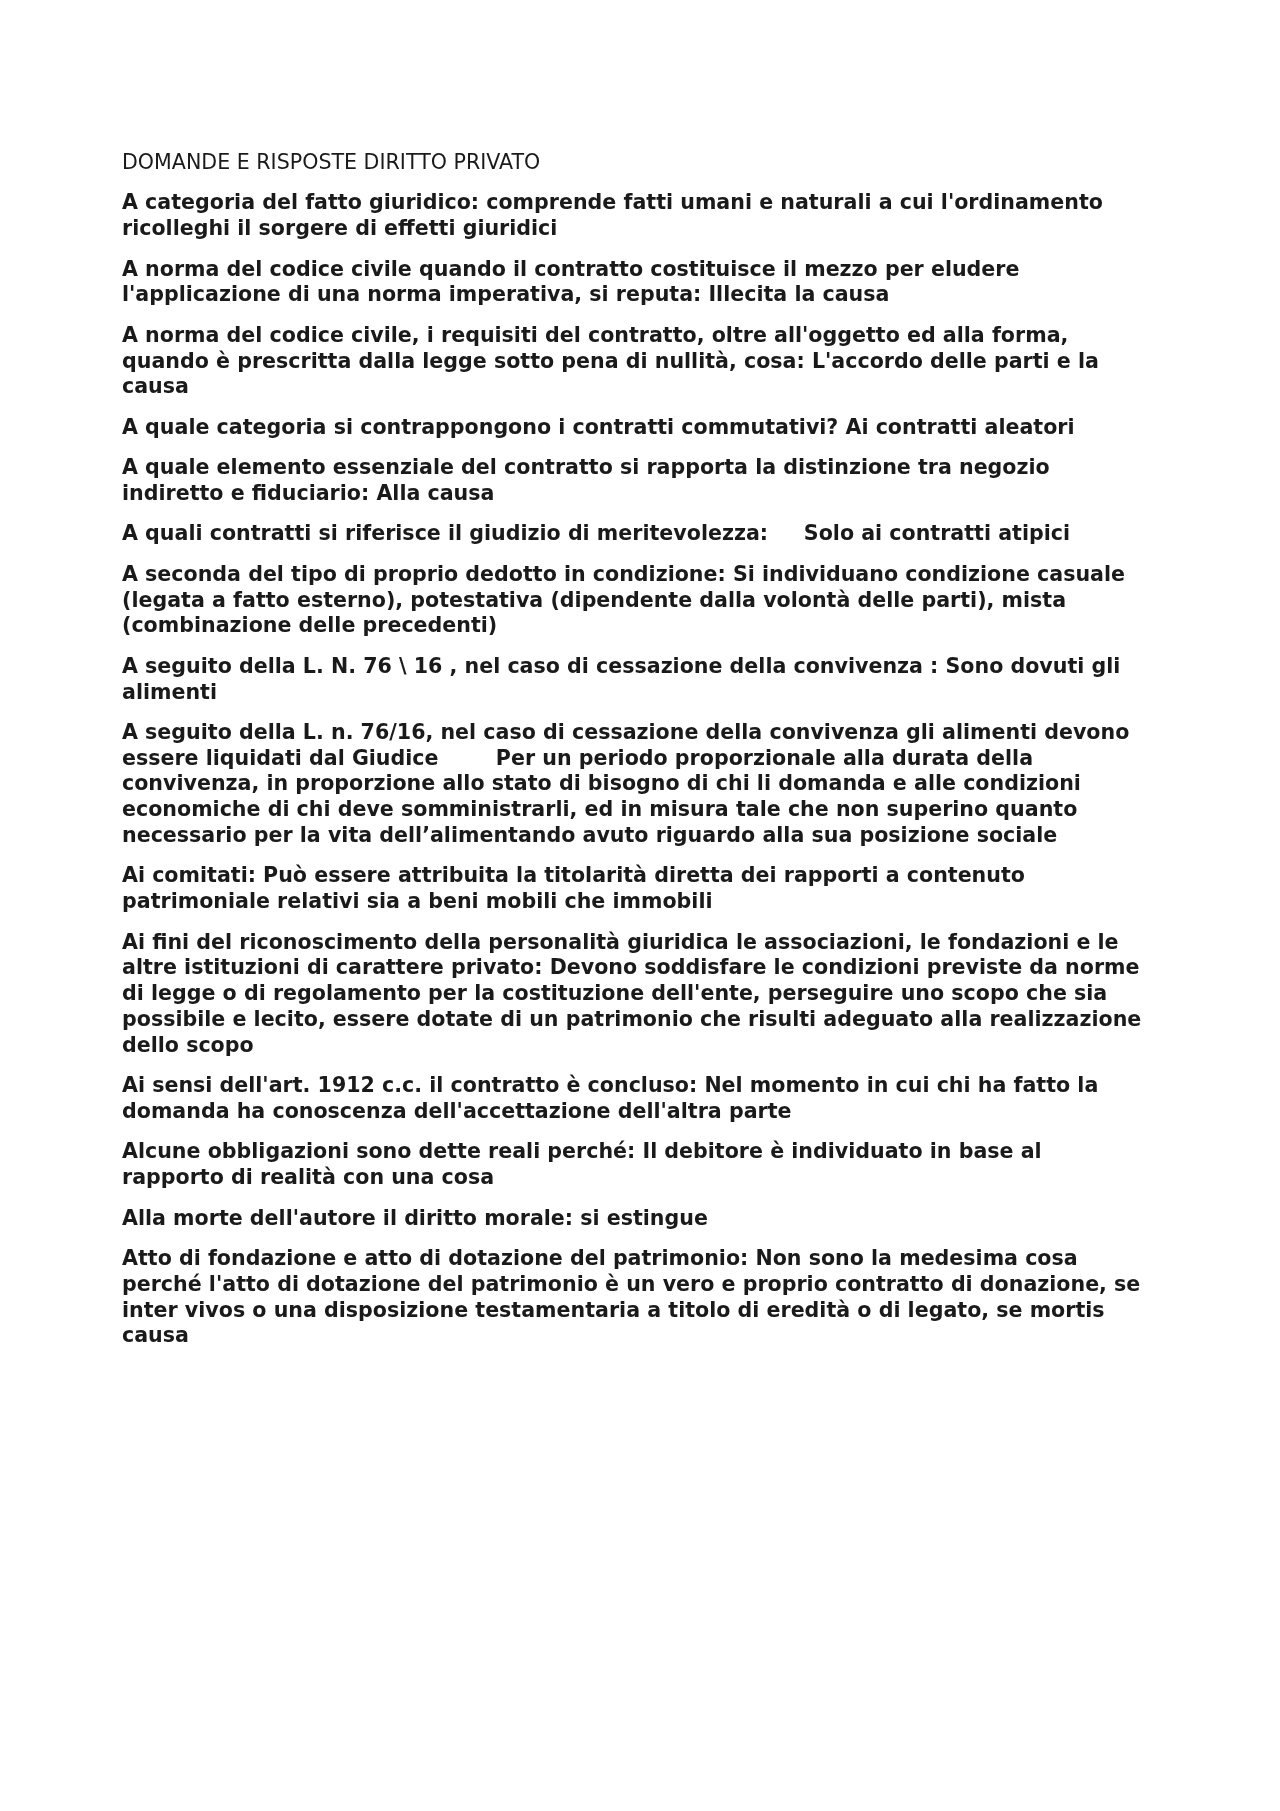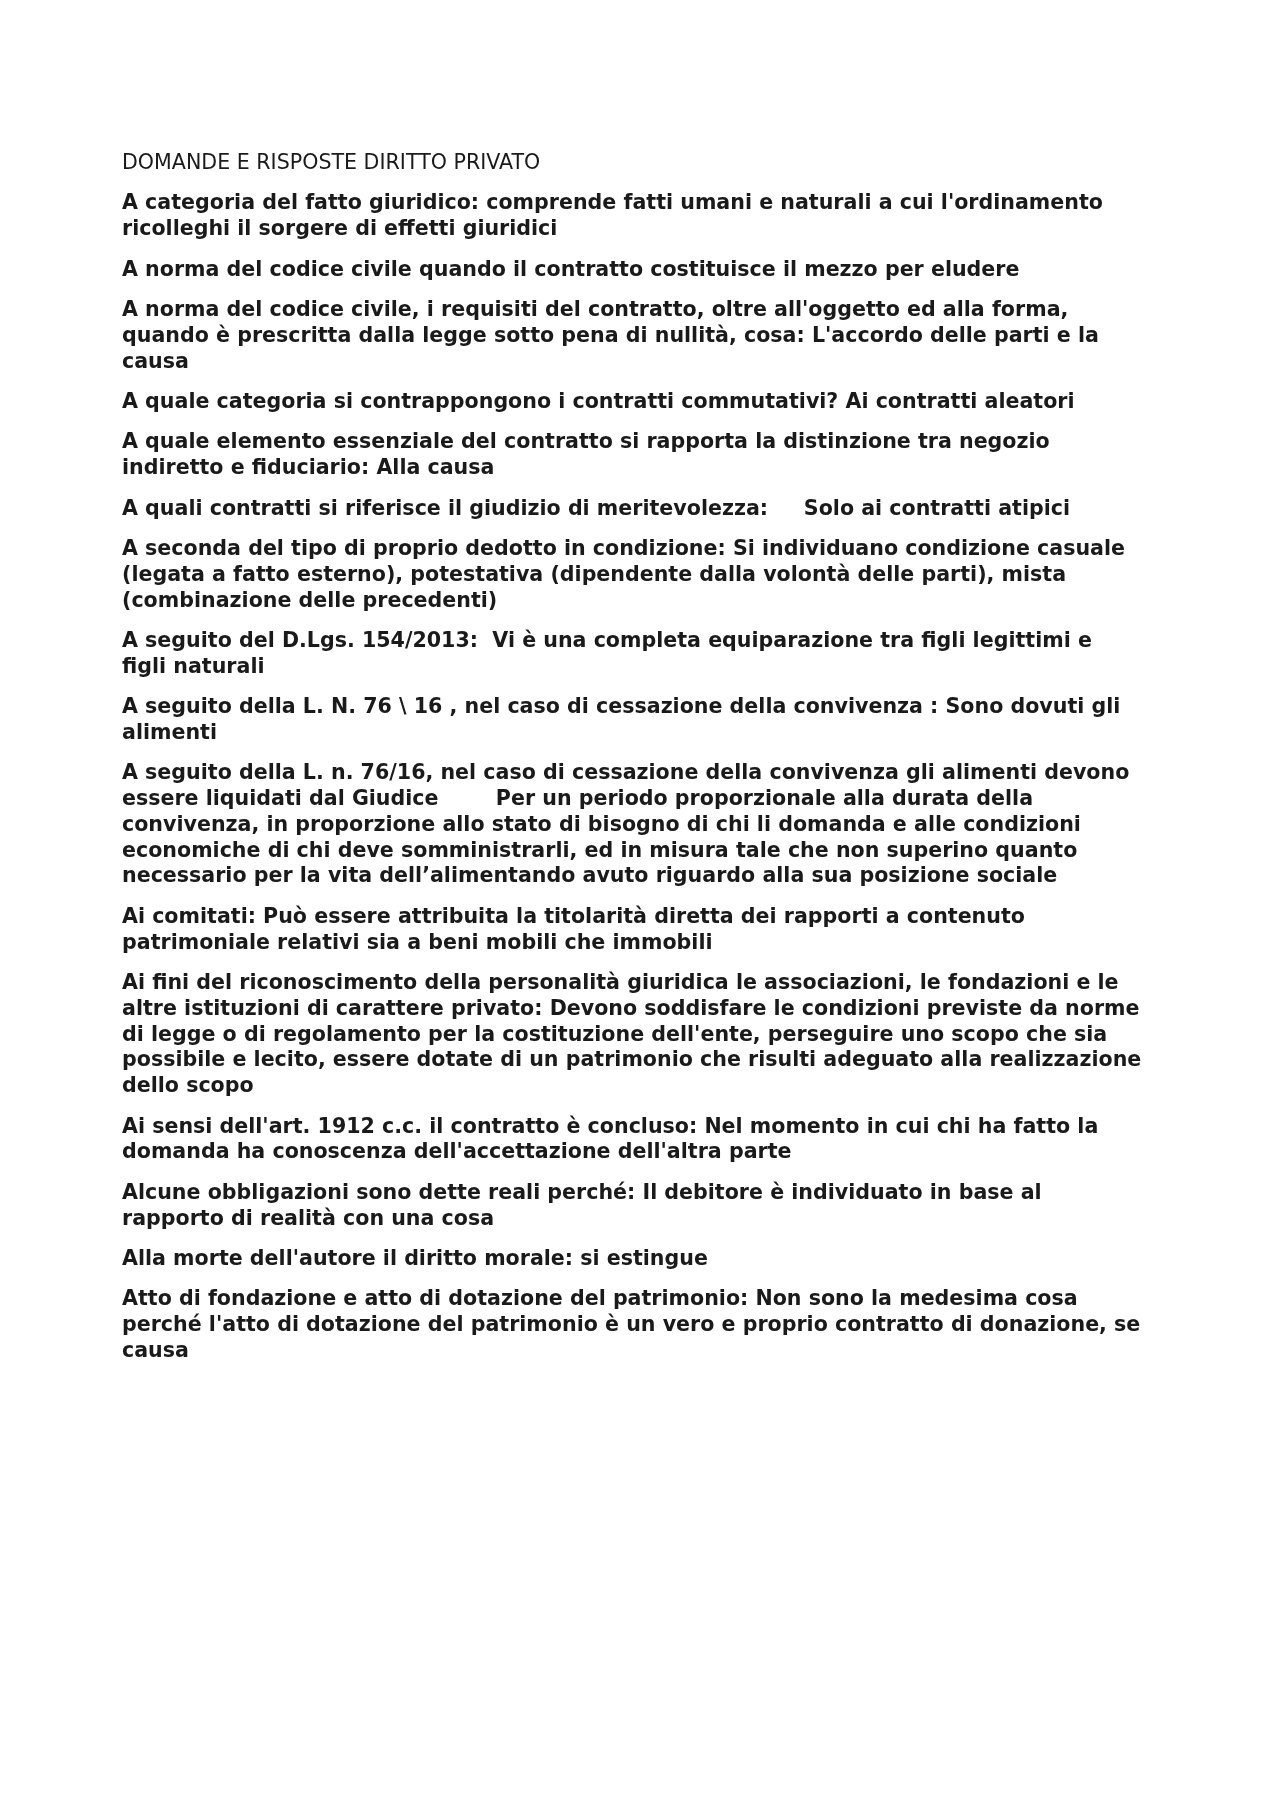--- a/index.html
+++ b/index.html
@@ -49,30 +49,29 @@
     }
   </style>
 </head>
 <body>
 
 <div class="page">
   <div class="content">
     <div class="doc-title">DOMANDE E RISPOSTE DIRITTO PRIVATO</div>
     <div id="paragraphs">
         <div class="para"><span class="line">A categoria del fatto giuridico: comprende fatti umani e naturali a cui l'ordinamento</span><span class="line">ricolleghi il sorgere di effetti giuridici</span></div>
-        <div class="para"><span class="line">A norma del codice civile quando il contratto costituisce il mezzo per eludere</span></div>
+        <div class="para"><span class="line">A norma del codice civile quando il contratto costituisce il mezzo per eludere</span><span class="line">l'applicazione di una norma imperativa, si reputa: Illecita la causa</span></div>
         <div class="para"><span class="line">A norma del codice civile, i requisiti del contratto, oltre all'oggetto ed alla forma,</span><span class="line">quando è prescritta dalla legge sotto pena di nullità, cosa: L'accordo delle parti e la</span><span class="line">causa</span></div>
         <div class="para"><span class="line">A quale categoria si contrappongono i contratti commutativi? Ai contratti aleatori</span></div>
         <div class="para"><span class="line">A quale elemento essenziale del contratto si rapporta la distinzione tra negozio</span><span class="line">indiretto e fiduciario: Alla causa</span></div>
         <div class="para"><span class="line">A quali contratti si riferisce il giudizio di meritevolezza:     Solo ai contratti atipici</span></div>
         <div class="para"><span class="line">A seconda del tipo di proprio dedotto in condizione: Si individuano condizione casuale</span><span class="line">(legata a fatto esterno), potestativa (dipendente dalla volontà delle parti), mista</span><span class="line">(combinazione delle precedenti)</span></div>
-        <div class="para"><span class="line">A seguito del D.Lgs. 154/2013:  Vi è una completa equiparazione tra figli legittimi e</span><span class="line">figli naturali</span></div>
         <div class="para"><span class="line">A seguito della L. N. 76 \ 16 , nel caso di cessazione della convivenza : Sono dovuti gli</span><span class="line">alimenti</span></div>
         <div class="para"><span class="line">A seguito della L. n. 76/16, nel caso di cessazione della convivenza gli alimenti devono</span><span class="line">essere liquidati dal Giudice        Per un periodo proporzionale alla durata della</span><span class="line">convivenza, in proporzione allo stato di bisogno di chi li domanda e alle condizioni</span><span class="line">economiche di chi deve somministrarli, ed in misura tale che non superino quanto</span><span class="line">necessario per la vita dell’alimentando avuto riguardo alla sua posizione sociale</span></div>
         <div class="para"><span class="line">Ai comitati: Può essere attribuita la titolarità diretta dei rapporti a contenuto</span><span class="line">patrimoniale relativi sia a beni mobili che immobili</span></div>
         <div class="para"><span class="line">Ai fini del riconoscimento della personalità giuridica le associazioni, le fondazioni e le</span><span class="line">altre istituzioni di carattere privato: Devono soddisfare le condizioni previste da norme</span><span class="line">di legge o di regolamento per la costituzione dell'ente, perseguire uno scopo che sia</span><span class="line">possibile e lecito, essere dotate di un patrimonio che risulti adeguato alla realizzazione</span><span class="line">dello scopo</span></div>
         <div class="para"><span class="line">Ai sensi dell'art. 1912 c.c. il contratto è concluso: Nel momento in cui chi ha fatto la</span><span class="line">domanda ha conoscenza dell'accettazione dell'altra parte</span></div>
         <div class="para"><span class="line">Alcune obbligazioni sono dette reali perché: Il debitore è individuato in base al</span><span class="line">rapporto di realità con una cosa</span></div>
         <div class="para"><span class="line">Alla morte dell'autore il diritto morale: si estingue</span></div>
-        <div class="para"><span class="line">Atto di fondazione e atto di dotazione del patrimonio: Non sono la medesima cosa</span><span class="line">perché l'atto di dotazione del patrimonio è un vero e proprio contratto di donazione, se</span><span class="line">causa</span></div>
+        <div class="para"><span class="line">Atto di fondazione e atto di dotazione del patrimonio: Non sono la medesima cosa</span><span class="line">perché l'atto di dotazione del patrimonio è un vero e proprio contratto di donazione, se</span><span class="line">inter vivos o una disposizione testamentaria a titolo di eredità o di legato, se mortis</span><span class="line">causa</span></div>
       </div>
   </div>
 </div>
 
 </body></html>

